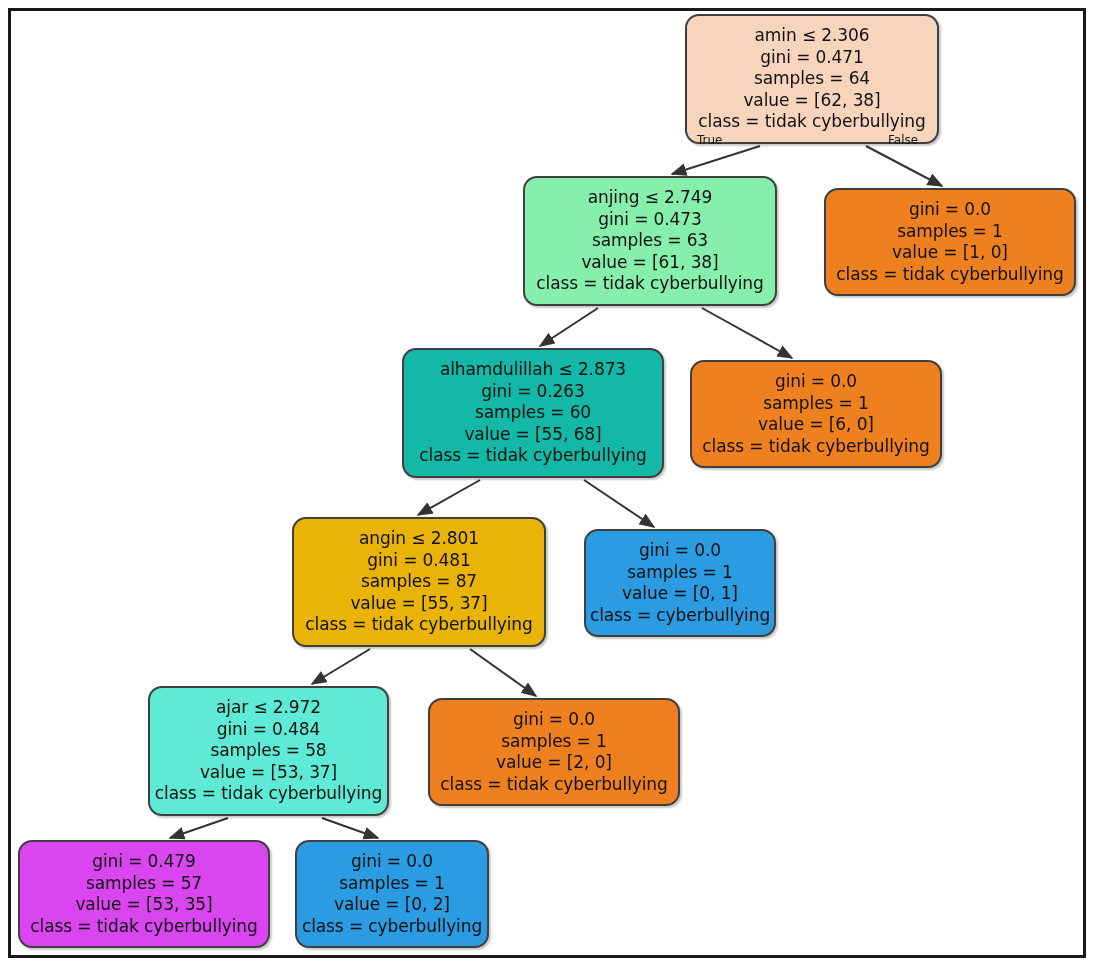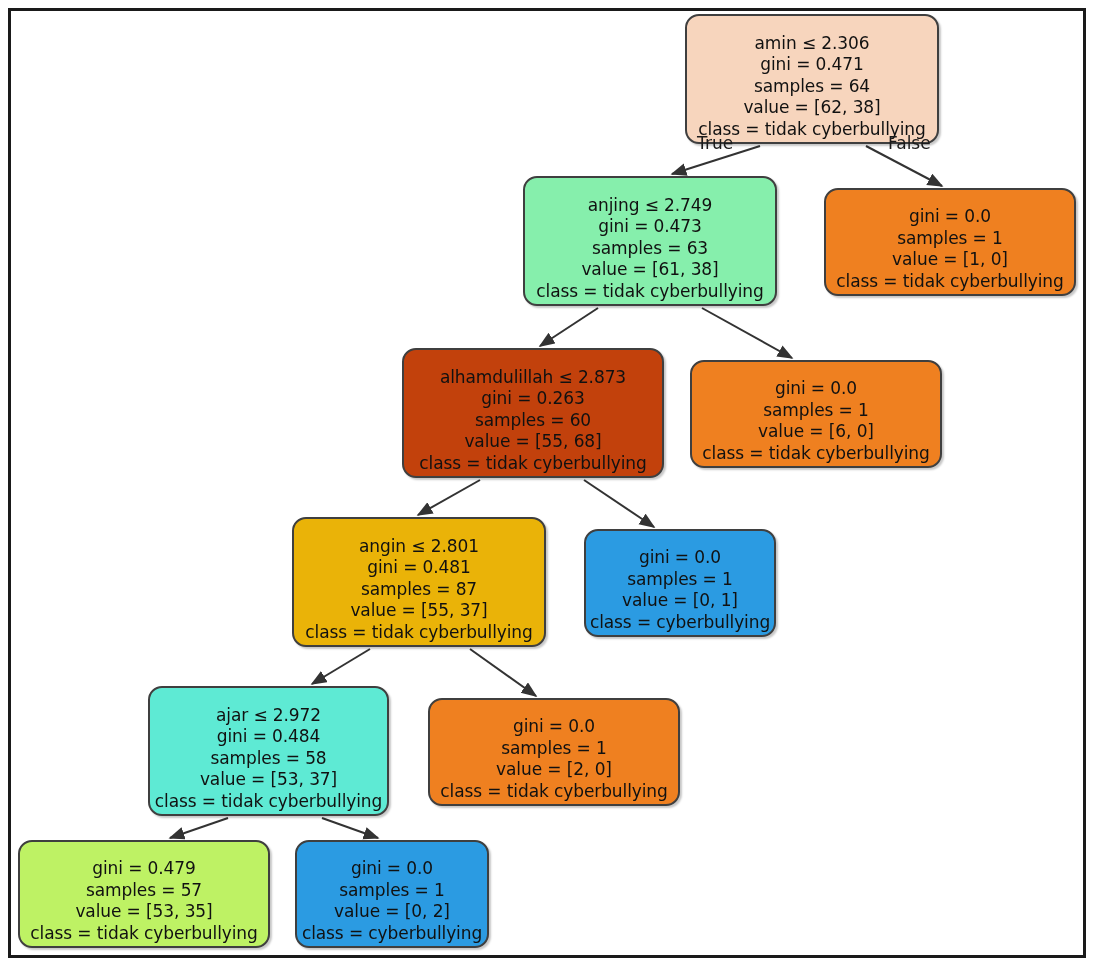--- a/index.html
+++ b/index.html
@@ -36,36 +36,36 @@
     pointer-events: none;
   }
   .node {
     position: absolute;
     box-sizing: border-box;
     border: 2px solid #3f3f3f;
     border-radius: 14px;
     display: flex;
     flex-direction: column;
     align-items: center;
-    justify-content: flex-end;
+    justify-content: center;
     text-align: center;
     color: #111111;
     font-size: 17px;
     line-height: 21.5px;
     letter-spacing: -0.1px;
     box-shadow: 2px 2px 2px rgba(0,0,0,0.22);
     padding: 2px 6px;
   }
   .node .line {
     white-space: nowrap;
     display: block;
   }
   .edge-label {
     position: absolute;
-    font-size: 17px;
+    font-size: 12px;
     color: #1a1a1a;
     white-space: nowrap;
   }
 </style>
 </head>
 <body>
 
 <div id="canvas">
   <div id="frame"></div>
 
@@ -103,21 +103,21 @@
         <span class="line">samples = 63</span>
         <span class="line">value = [61, 38]</span>
         <span class="line">class = tidak cyberbullying</span>
       </div>
       <div class="node" style="left: 824px; top: 188px; width: 252px; height: 108px; background: rgb(239, 128, 32);">
         <span class="line">gini = 0.0</span>
         <span class="line">samples = 1</span>
         <span class="line">value = [1, 0]</span>
         <span class="line">class = tidak cyberbullying</span>
       </div>
-      <div class="node" style="left: 402px; top: 348px; width: 262px; height: 130px; background: #c2410c;">
+      <div class="node" style="left: 402px; top: 348px; width: 262px; height: 130px; background: #14b8a6;">
         <span class="line">alhamdulillah ≤ 2.873</span>
         <span class="line">gini = 0.263</span>
         <span class="line">samples = 60</span>
         <span class="line">value = [55, 68]</span>
         <span class="line">class = tidak cyberbullying</span>
       </div>
       <div class="node" style="left: 690px; top: 360px; width: 252px; height: 108px; background: rgb(239, 128, 32);">
         <span class="line">gini = 0.0</span>
         <span class="line">samples = 1</span>
         <span class="line">value = [6, 0]</span>
@@ -142,21 +142,21 @@
         <span class="line">samples = 58</span>
         <span class="line">value = [53, 37]</span>
         <span class="line">class = tidak cyberbullying</span>
       </div>
       <div class="node" style="left: 428px; top: 698px; width: 252px; height: 108px; background: rgb(239, 128, 32);">
         <span class="line">gini = 0.0</span>
         <span class="line">samples = 1</span>
         <span class="line">value = [2, 0]</span>
         <span class="line">class = tidak cyberbullying</span>
       </div>
-      <div class="node" style="left: 18px; top: 840px; width: 252px; height: 108px; background: #bef264;">
+      <div class="node" style="left: 18px; top: 840px; width: 252px; height: 108px; background: #d946ef;">
         <span class="line">gini = 0.479</span>
         <span class="line">samples = 57</span>
         <span class="line">value = [53, 35]</span>
         <span class="line">class = tidak cyberbullying</span>
       </div>
       <div class="node" style="left: 295px; top: 840px; width: 194px; height: 108px; background: rgb(43, 155, 226);">
         <span class="line">gini = 0.0</span>
         <span class="line">samples = 1</span>
         <span class="line">value = [0, 2]</span>
         <span class="line">class = cyberbullying</span>

